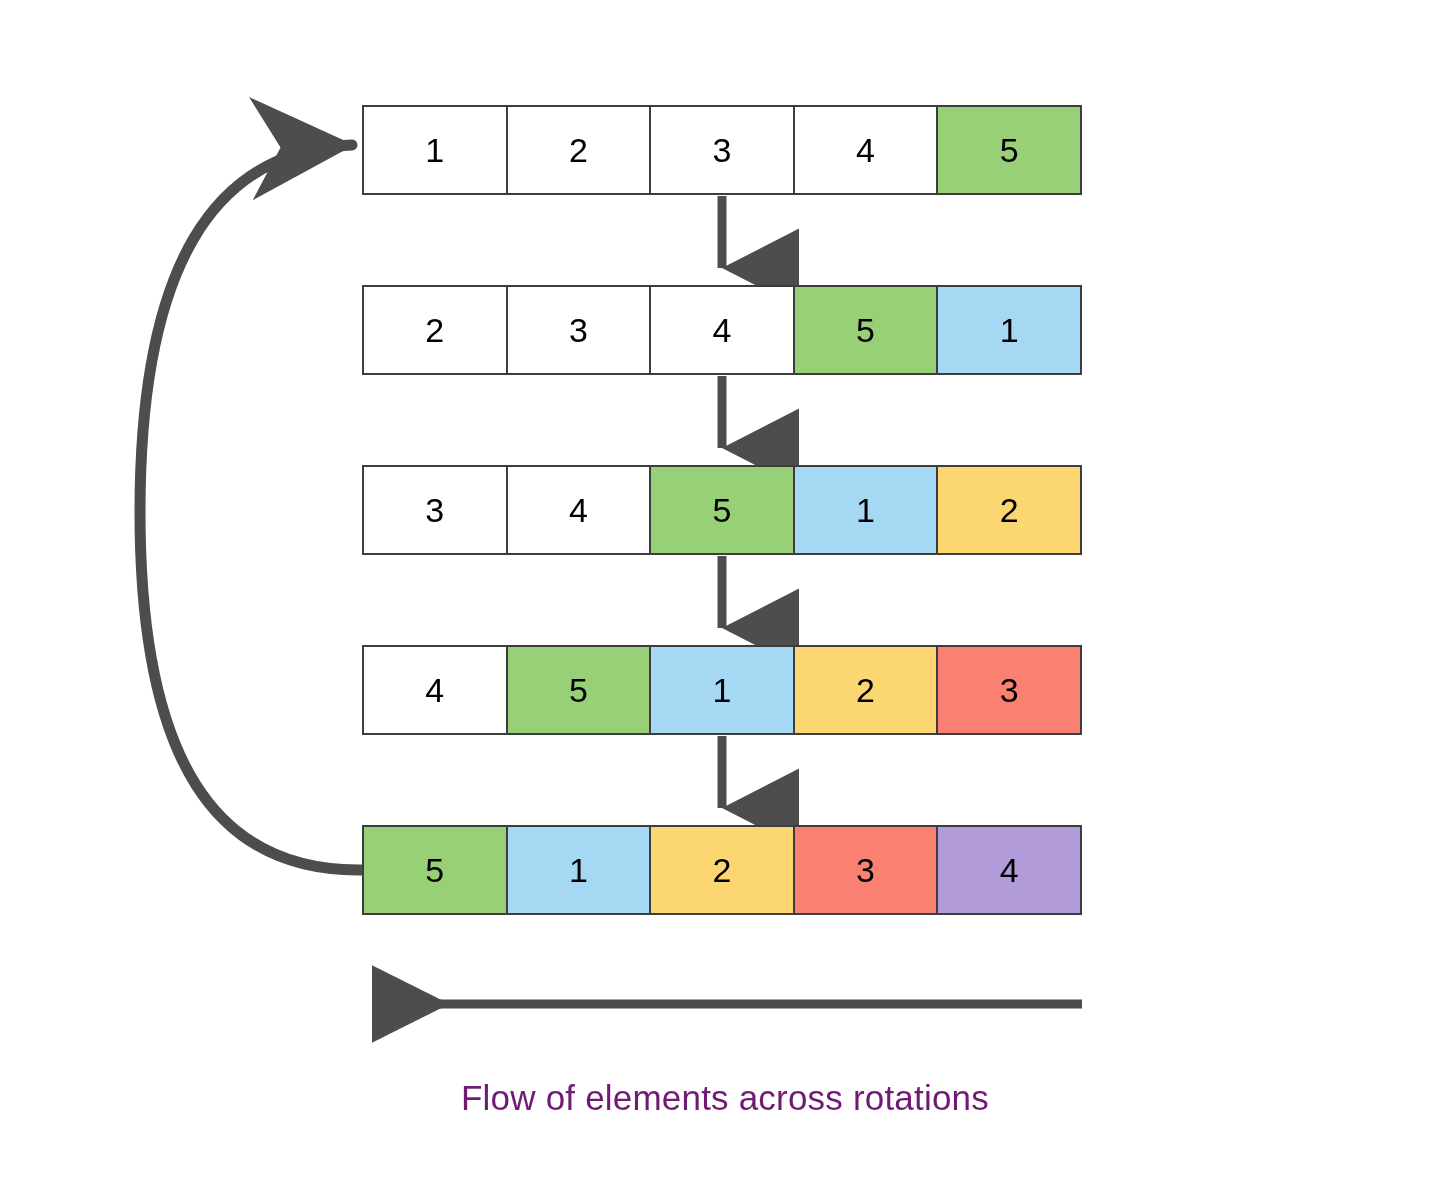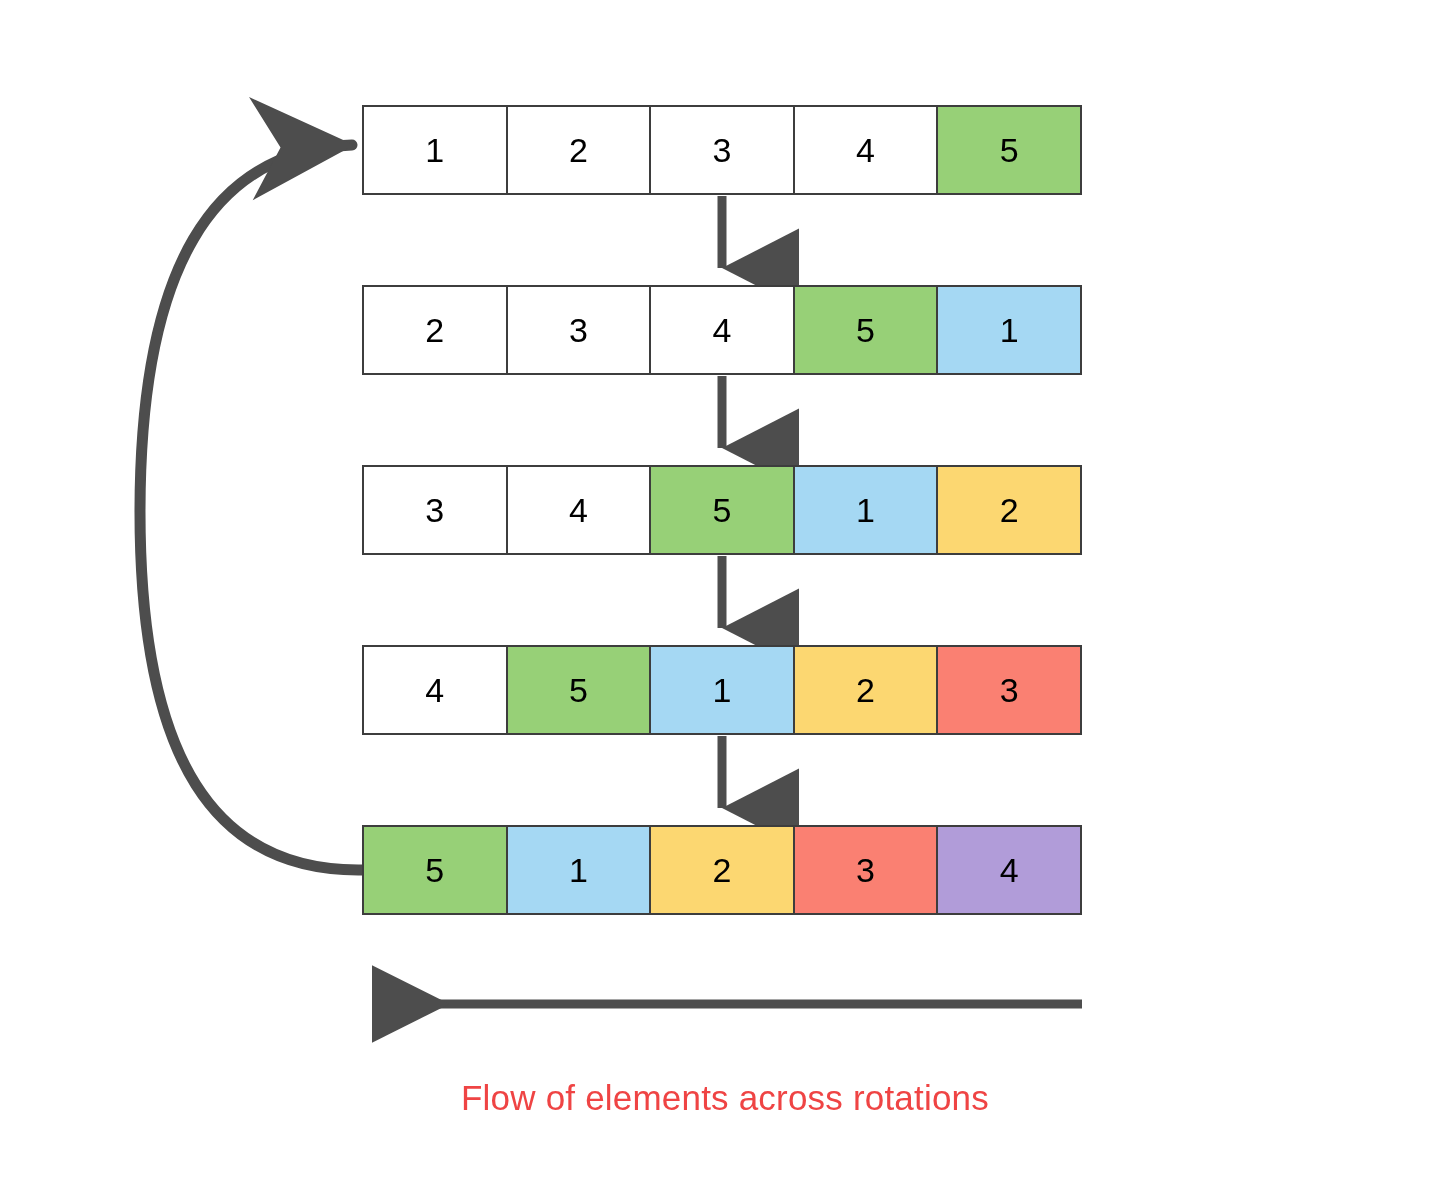--- a/index.html
+++ b/index.html
@@ -143,15 +143,15 @@
   </div>
 
   <div class="array-row" style="top:825px;">
     <div class="cell" style="background: rgb(151, 208, 119); border-color: rgb(61, 61, 61);">5</div>
     <div class="cell" style="background: rgb(165, 216, 243); border-color: rgb(61, 61, 61);">1</div>
     <div class="cell" style="background: rgb(252, 215, 113); border-color: rgb(61, 61, 61);">2</div>
     <div class="cell" style="background: rgb(250, 128, 114); border-color: rgb(61, 61, 61);">3</div>
     <div class="cell" style="background: rgb(177, 156, 217); border-color: rgb(61, 61, 61);">4</div>
   </div>
 
-  <div id="caption" style="color: #ef4444;">Flow of elements across rotations</div>
+  <div id="caption" style="color: #701a75;">Flow of elements across rotations</div>
 
 </div>
 
 </body></html>

